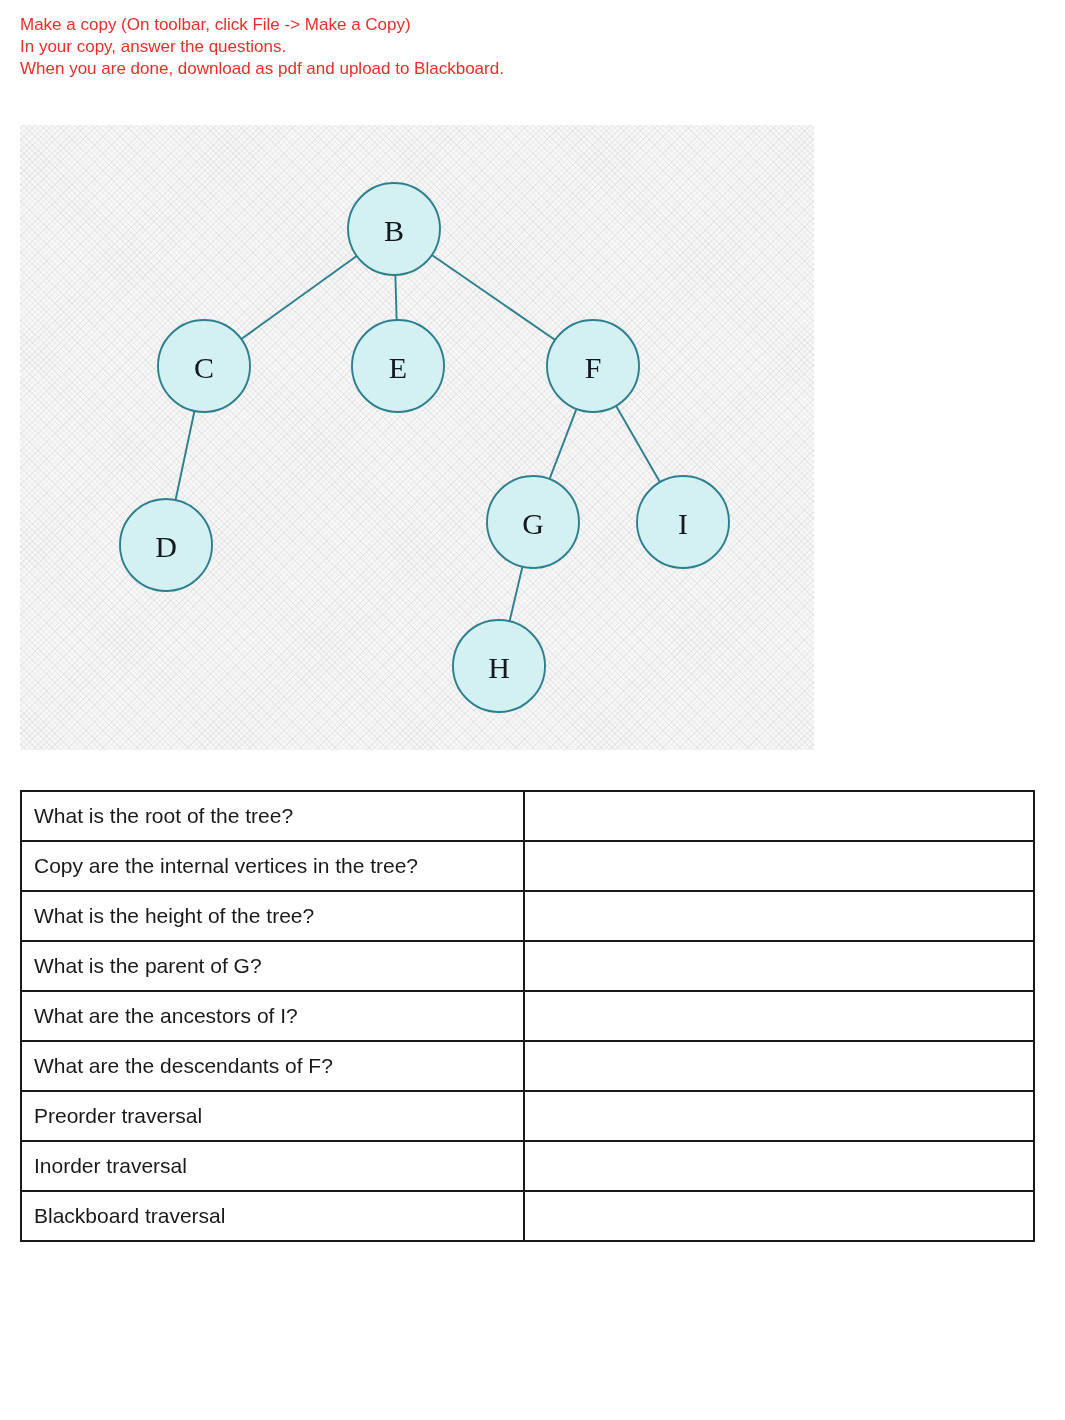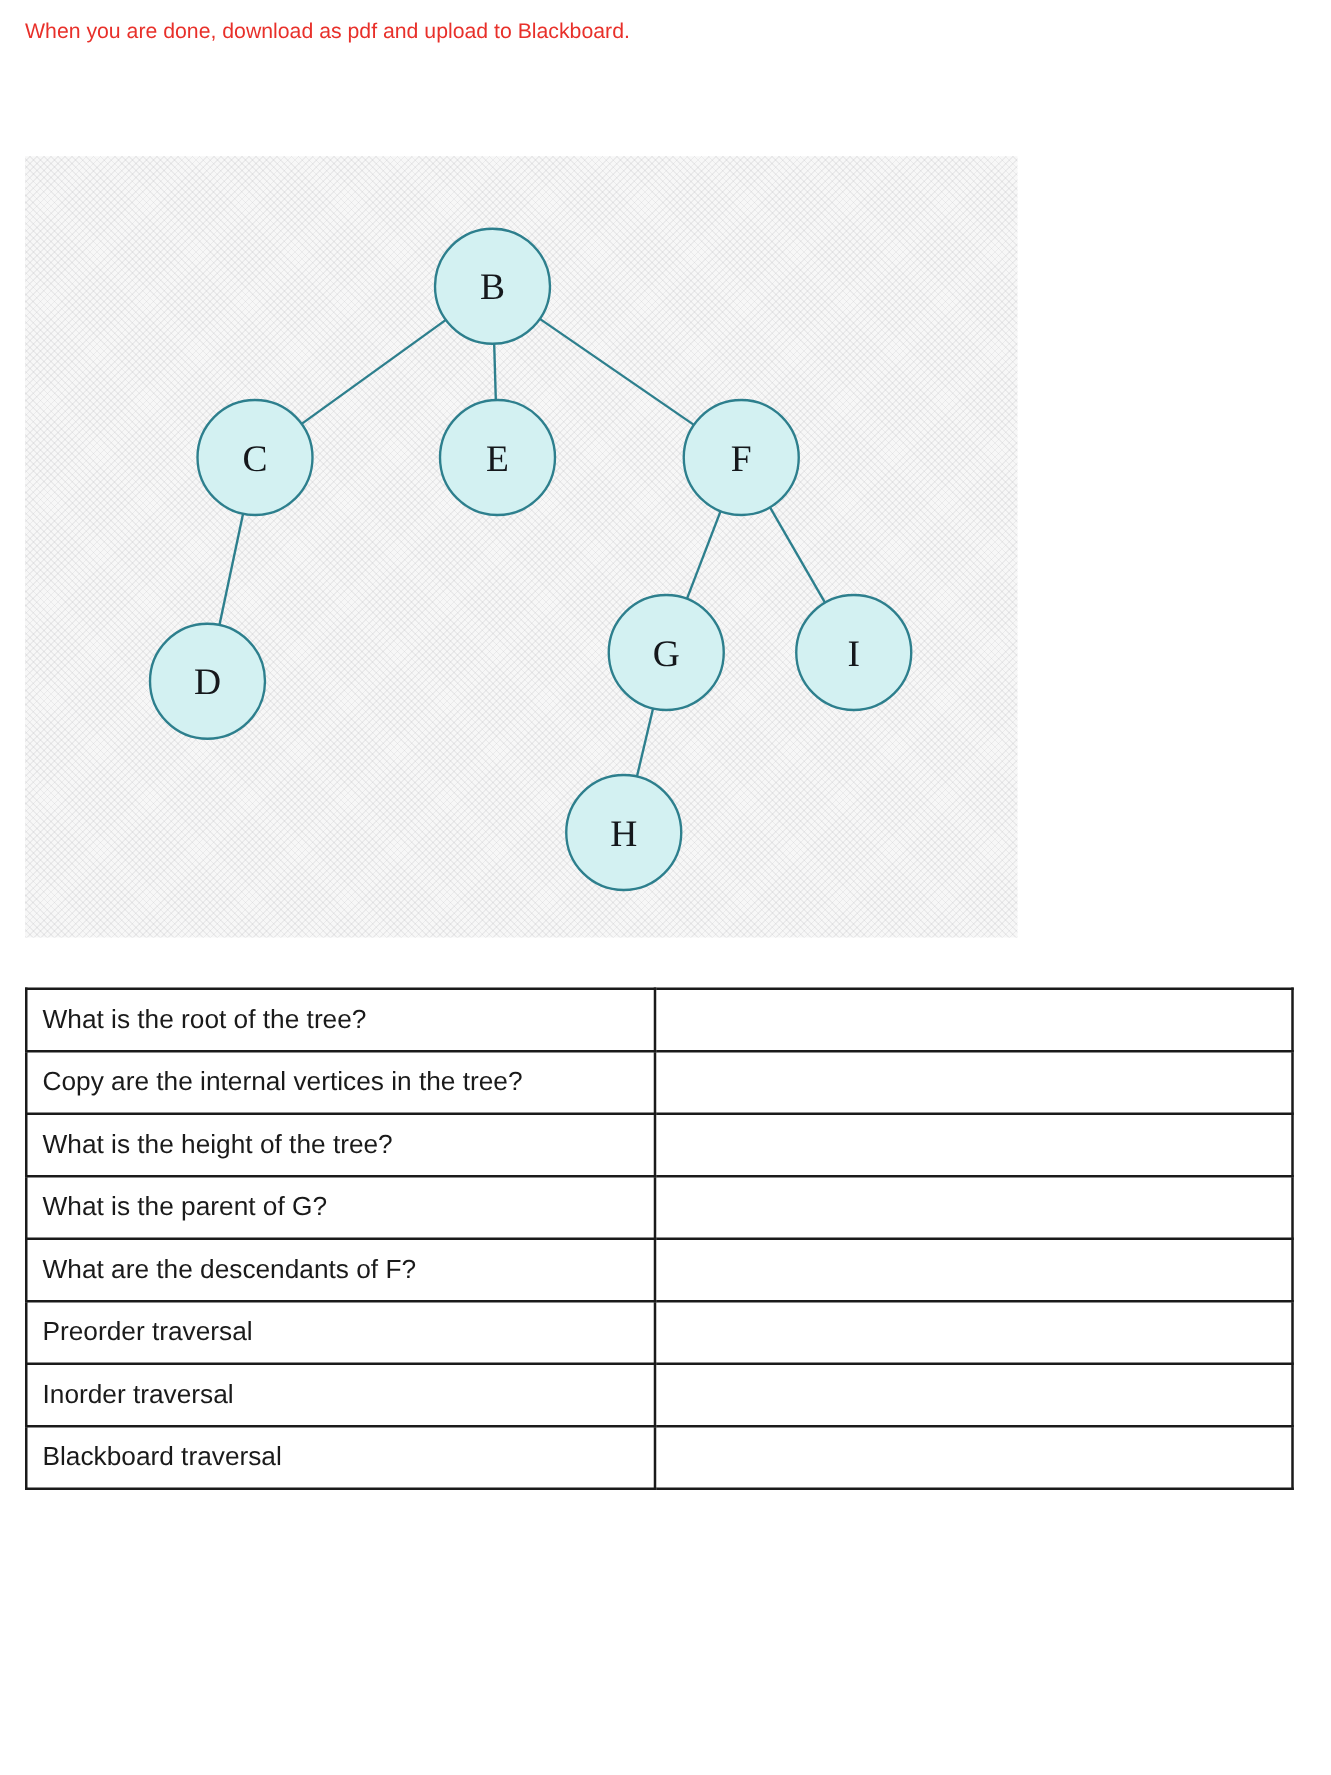--- a/index.html
+++ b/index.html
@@ -94,20 +94,22 @@
     vertical-align: middle;
     box-sizing: border-box;
   }
   #questions-table td.q-cell { width: 500px; }
   #questions-table td.a-cell { width: 507px; }
 </style>
 </head>
 <body>
 
 <div id="instructions">
+  <span class="line">Make a copy (On toolbar, click File -&gt; Make a Copy)</span>
+  <span class="line">In your copy, answer the questions.</span>
   <span class="line">When you are done, download as pdf and upload to Blackboard.</span>
 </div>
 
 <div id="tree-figure">
   <svg id="tree-svg" viewBox="0 0 794 625">
     <g id="tree-edges">
         <line x1="336.688053153679" y1="130.90387746287357" x2="221.311946846321" y2="214.09612253712643" class="tree-edge" stroke="#2d7f8d"></line>
         <line x1="375.34249359790675" y1="149.9804057283054" x2="376.65750640209325" y2="195.0195942716946" class="tree-edge" stroke="#2d7f8d"></line>
         <line x1="411.88925460055094" y1="130.08456221243958" x2="535.1107453994491" y2="214.91543778756042" class="tree-edge" stroke="#2d7f8d"></line>
         <line x1="174.4475169298379" y1="285.9972228831321" x2="155.5524830701621" y2="375.0027771168679" class="tree-edge" stroke="#2d7f8d"></line>
@@ -164,20 +166,24 @@
       </tr>
       <tr>
         <td class="q-cell">What is the height of the tree?</td>
         <td class="a-cell"></td>
       </tr>
       <tr>
         <td class="q-cell">What is the parent of G?</td>
         <td class="a-cell"></td>
       </tr>
       <tr>
+        <td class="q-cell">What are the ancestors of I?</td>
+        <td class="a-cell"></td>
+      </tr>
+      <tr>
         <td class="q-cell">What are the descendants of F?</td>
         <td class="a-cell"></td>
       </tr>
       <tr>
         <td class="q-cell">Preorder traversal</td>
         <td class="a-cell"></td>
       </tr>
       <tr>
         <td class="q-cell">Inorder traversal</td>
         <td class="a-cell"></td>

